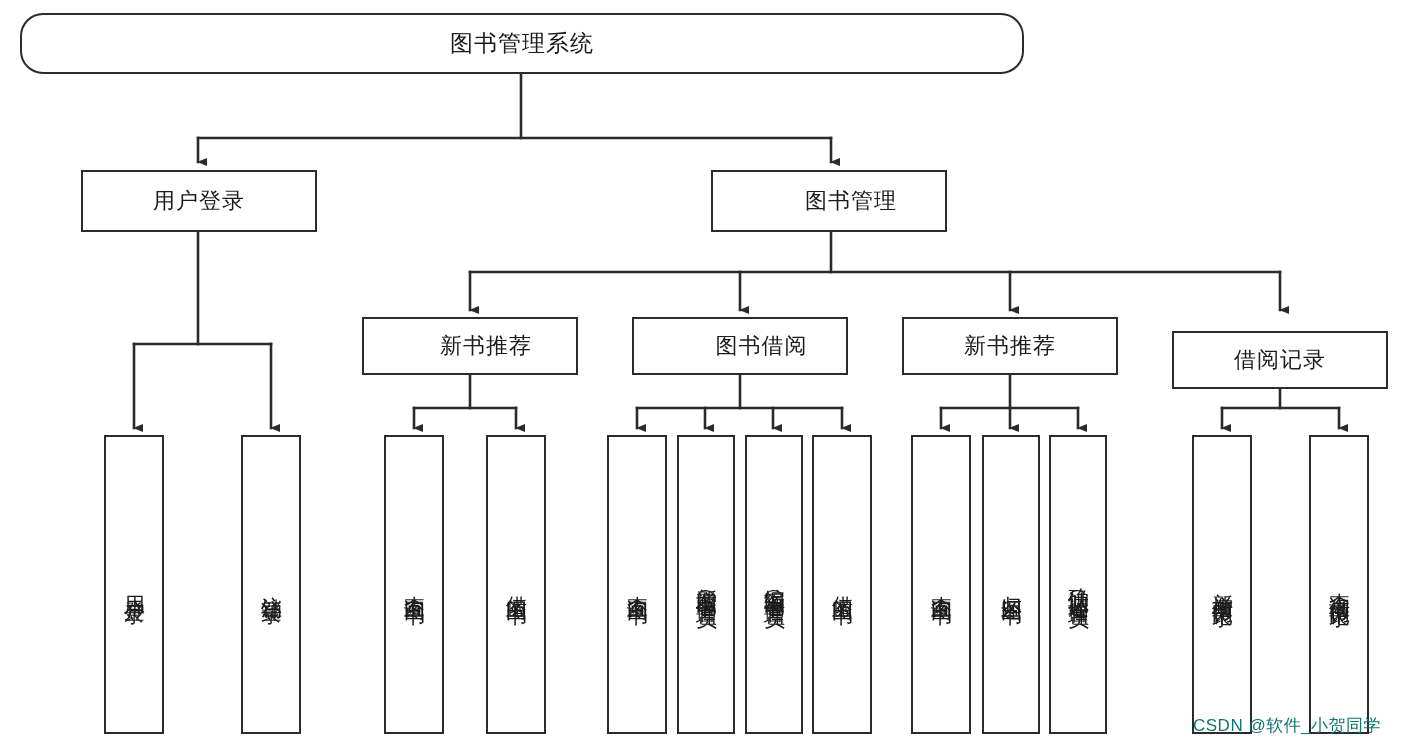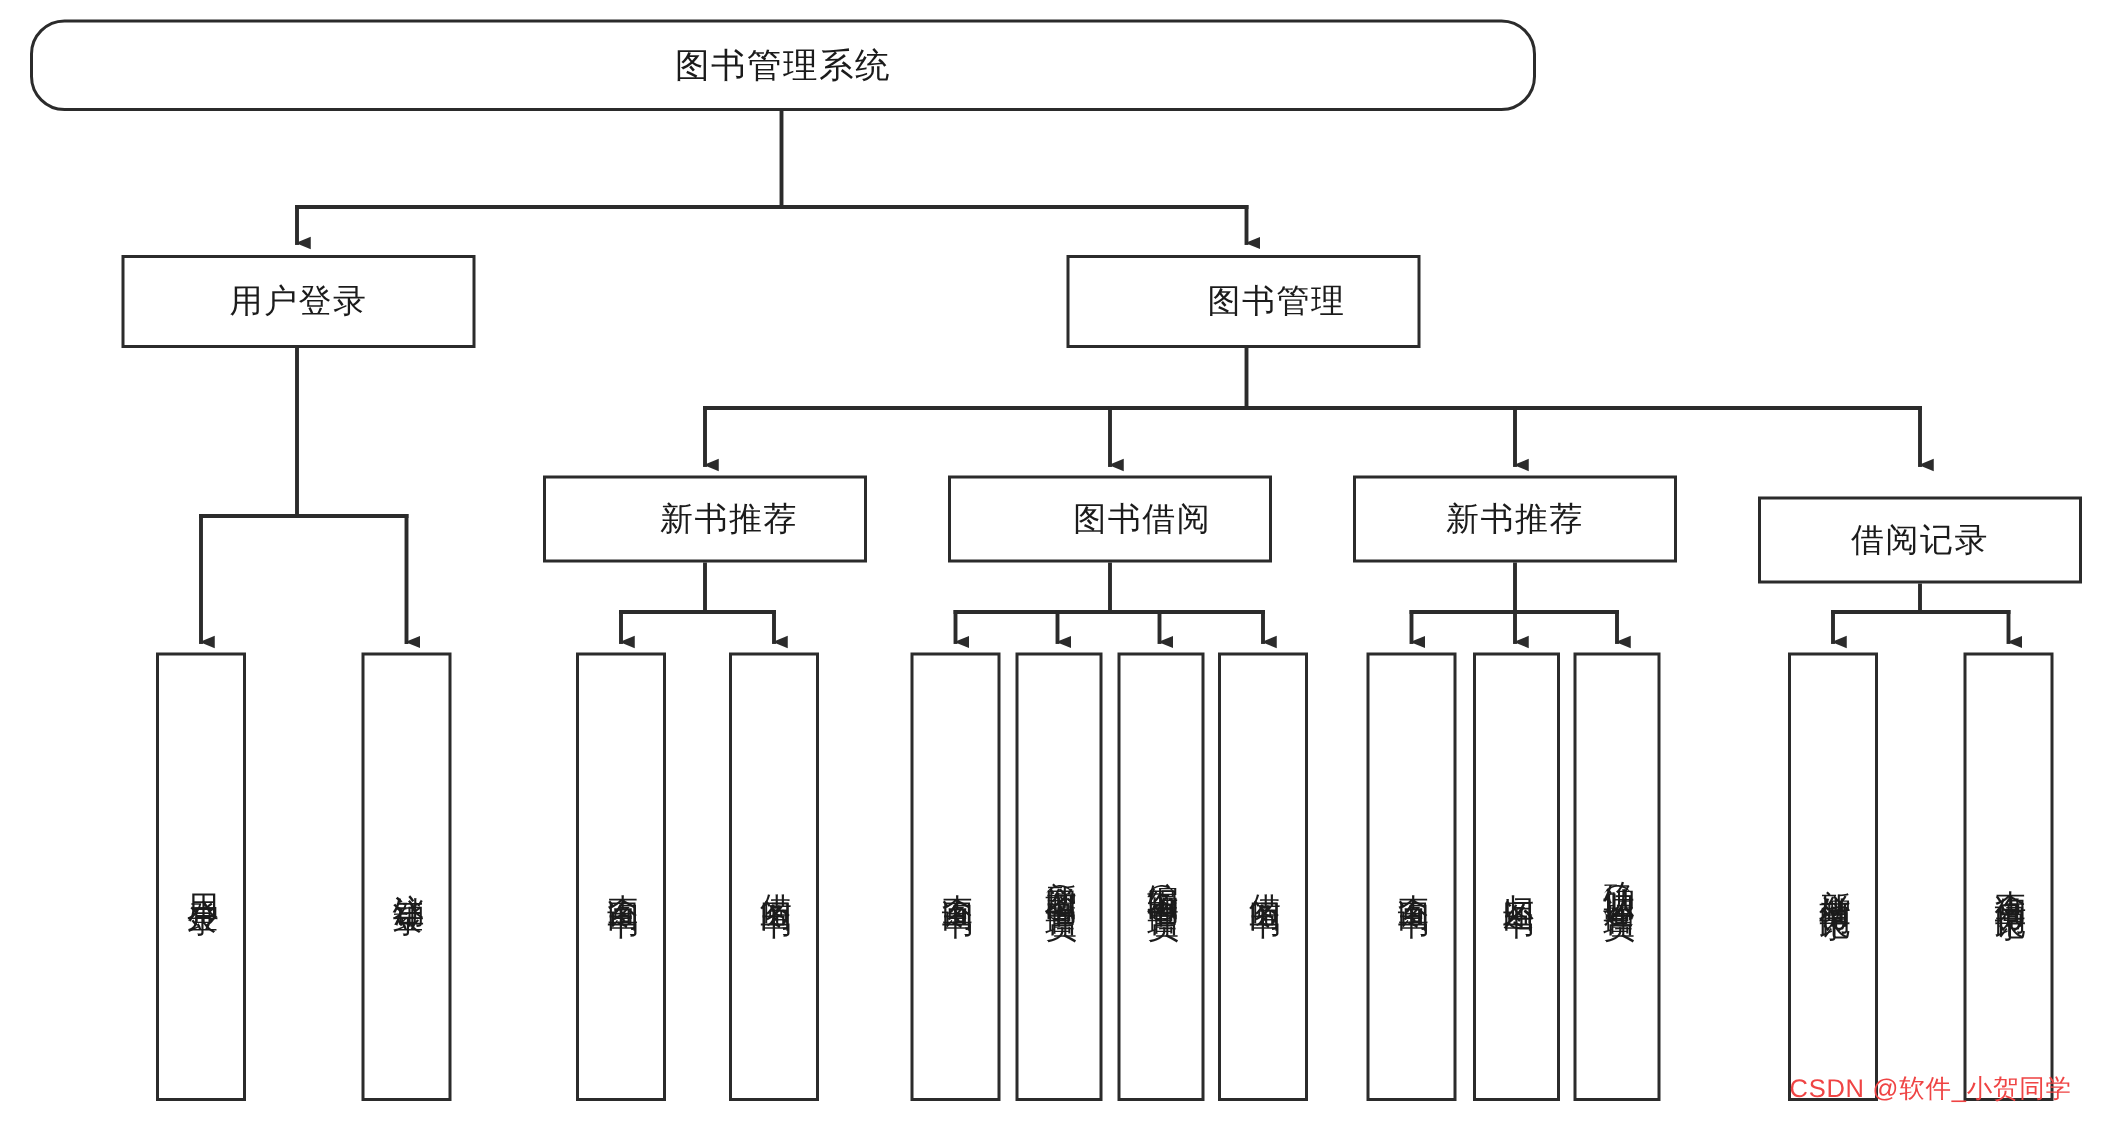--- a/index.html
+++ b/index.html
@@ -52,21 +52,21 @@
     white-space: nowrap;
   }
   .node.root {
     font-size: 23px;
   }
   .watermark {
     position: absolute;
     left: 1193px;
     top: 714px;
     font-size: 17px;
-    color: #ef4444;
+    color: #0f766e;
     white-space: nowrap;
     letter-spacing: 0.5px;
   }
 </style>
 </head>
 <body>
 
 <div id="diagram-root">
 
   <svg id="connectors" viewBox="0 0 1405 747" xmlns="http://www.w3.org/2000/svg">

